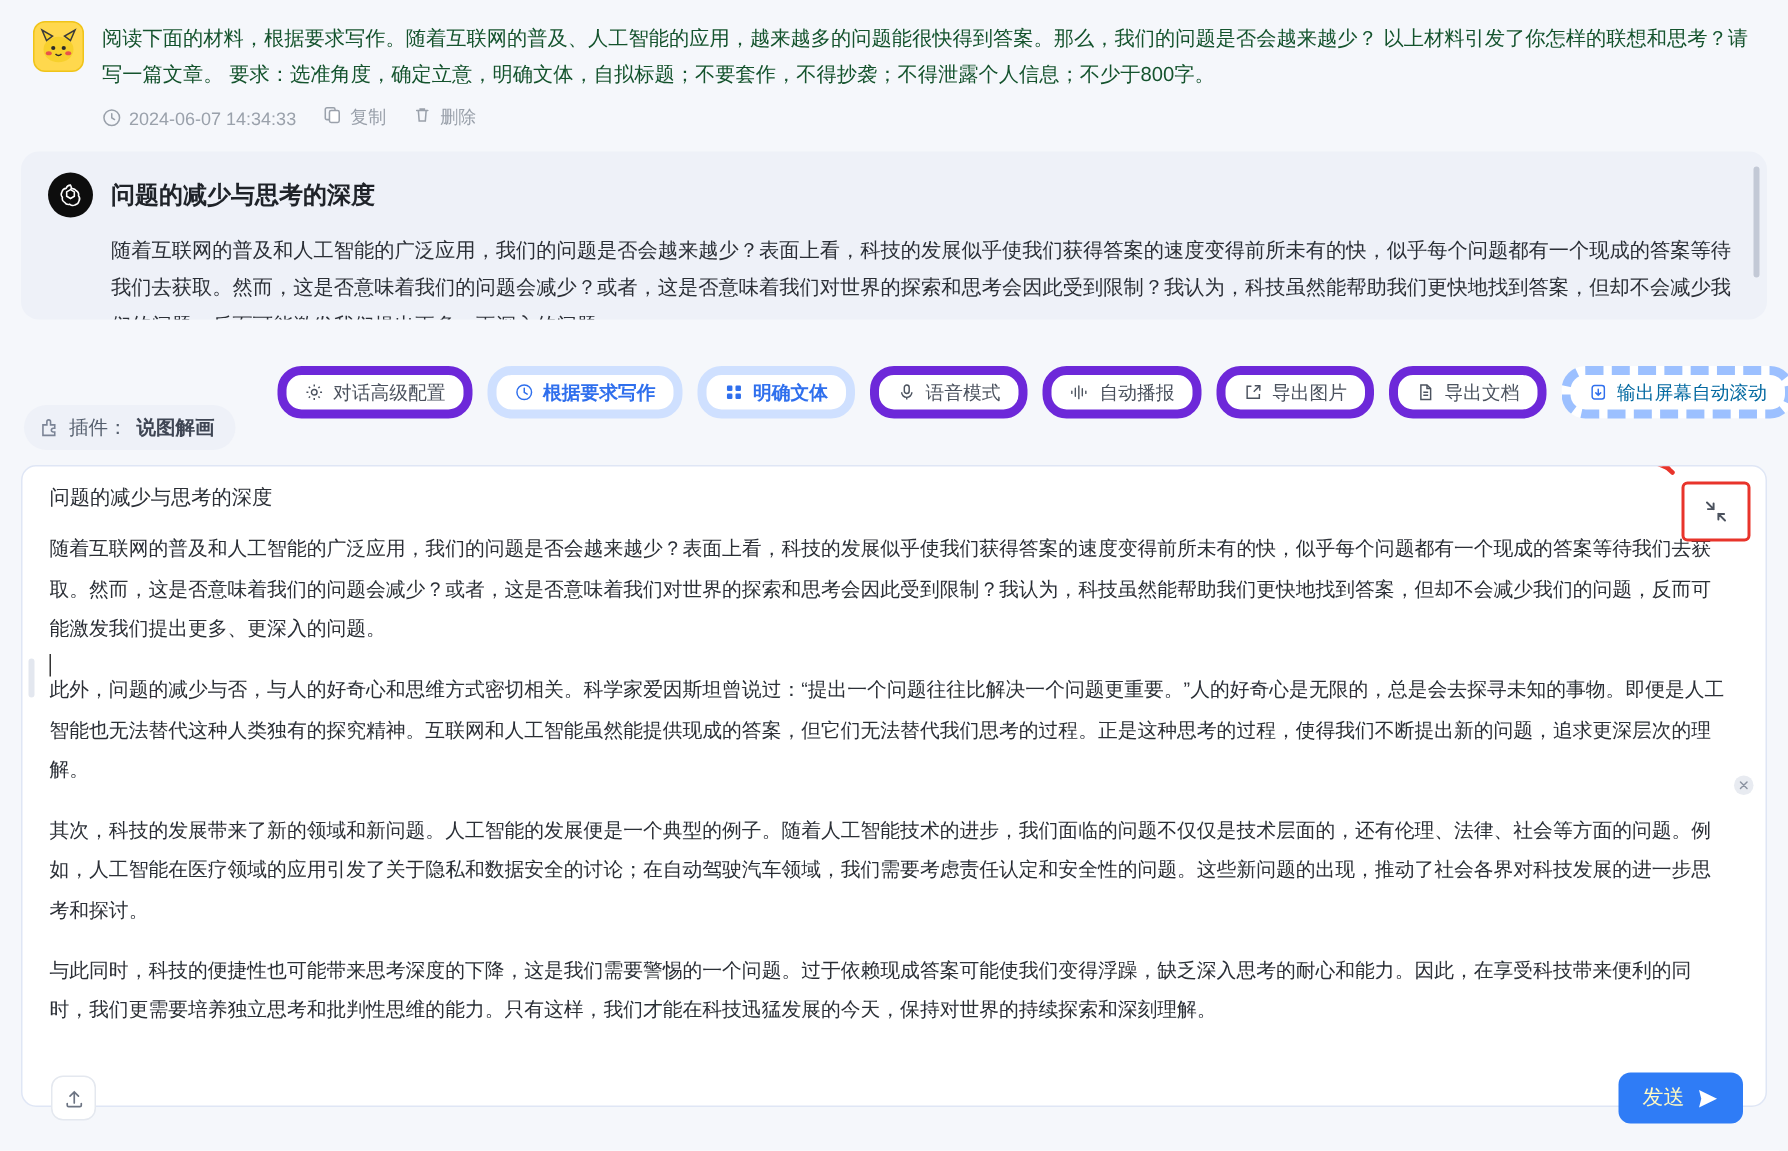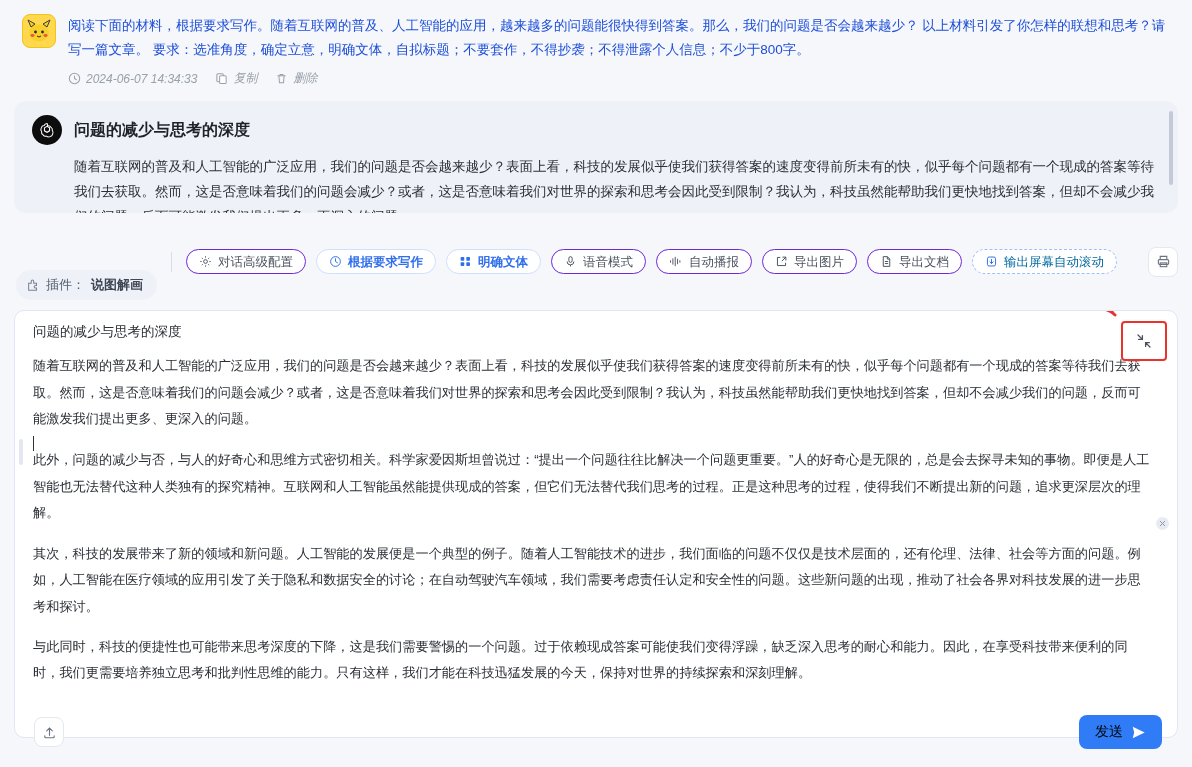--- a/index.html
+++ b/index.html
@@ -26,29 +26,29 @@
     flex: 0 0 34px;
     display: flex; align-items: center; justify-content: center;
     font-size: 20px; line-height: 1;
     overflow: hidden;
     border: 1px solid #f0c419;
   }
   .user-body { flex: 1; }
   .user-text {
     font-size: 13.5px;
     line-height: 1.75;
-    color: #1d4ed8;
+    color: #14532d;
   }
   .meta-row {
     display: flex; align-items: center; gap: 18px;
     margin-top: 9px;
     color: #9aa1ab;
     font-size: 12px;
   }
-  .meta-item { display: flex; align-items: center; gap: 5px; cursor: default; font-style: italic; }
+  .meta-item { display: flex; align-items: flex-start; gap: 5px; cursor: default; }
   .meta-item.clickable { cursor: pointer; }
   .ico { display: inline-flex; align-items: center; justify-content: center; }
 
   
   .assistant-card {
     margin: 10px 14px 0 14px;
     background: #eef1f8;
     border-radius: 12px;
     padding: 14px 20px 16px 18px;
     position: relative;
@@ -90,21 +90,21 @@
     color: #5a6borange;
     color: #555f6e;
     cursor: pointer;
     white-space: nowrap;
     margin-top: 47px;
   }
   .plugin-chip .pl-name { color: #3f4654; font-weight: bold; }
   .divider-v { width: 1px; height: 20px; background: #d8dde6; margin: 0 4px; }
   .tbtn {
     display: flex; align-items: center; gap: 6px;
-    border: 1px solid #6d28d9;
+    border: 6px solid #6d28d9;
     background: #fff;
     border-radius: 16px;
     padding: 5px 12px;
     font-size: 12.5px;
     color: #4b525e;
     white-space: nowrap;
     cursor: pointer;
   }
   .tbtn.accent { color: #2f6fed; border-color: #cfe0ff; }
   .tbtn.accent .label { font-weight: bold; }
@@ -201,21 +201,21 @@
     border: 1px solid #e4e8ef;
     background: #fff;
     display: flex; align-items: center; justify-content: center;
     margin-left: 20px;
     cursor: pointer;
   }
   .send-btn {
     margin-left: auto;
     margin-right: 16px;
     background: #2f7cf6;
-    color: #000000;
+    color: #fef9c3;
     border-radius: 8px;
     padding: 8px 16px;
     display: flex; align-items: center; gap: 8px;
     font-size: 14px;
     cursor: pointer;
   }
   svg { display: block; }
 </style>
 </head>
 <body>

